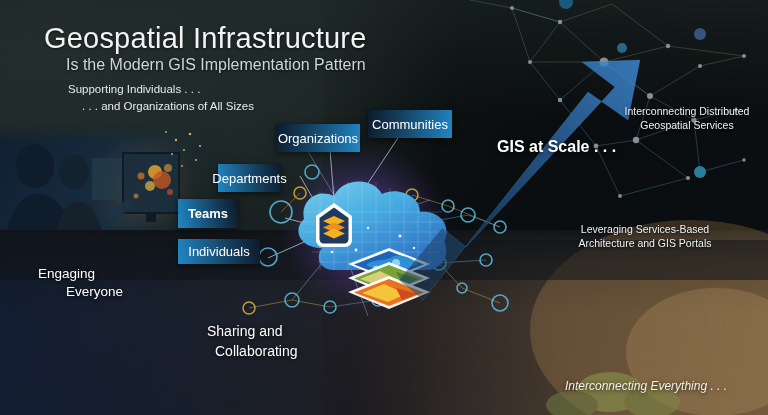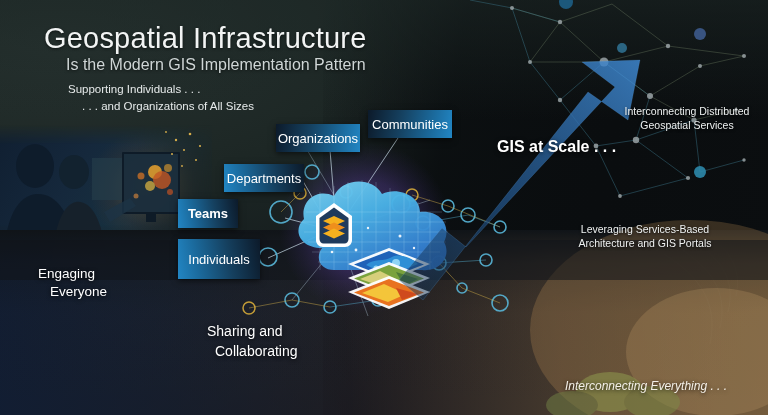--- a/index.html
+++ b/index.html
@@ -94,21 +94,21 @@
   .gis-at-scale {
     position: absolute; left: 497px; top: 138px;
     color: #ffffff; font-size: 16px; font-weight: bold;
     text-shadow: 0 1px 4px rgba(0,0,0,0.75);
   }
   .engaging {
     position: absolute; left: 38px; top: 265px;
     color: #ffffff; font-size: 13.5px; line-height: 1.35;
     text-shadow: 0 1px 4px rgba(0,0,0,0.8);
   }
-  .engaging .l2 { margin-left: 12px; display: block; text-align: center; }
+  .engaging .l2 { margin-left: 28px; display: block; text-align: center; }
   .sharing {
     position: absolute; left: 207px; top: 322px;
     color: #ffffff; font-size: 14px; line-height: 1.4;
     text-shadow: 0 1px 4px rgba(0,0,0,0.8);
   }
   .sharing .l2 { margin-left: 8px; display: block; }
   .footer-note {
     position: absolute; left: 565px; top: 379px;
     color: #f3efe7; font-size: 12px; font-style: italic;
     text-shadow: 0 1px 4px rgba(0,0,0,0.75);
@@ -405,27 +405,27 @@
   <div class="subtitle">Is the Modern GIS Implementation Pattern</div>
   <div class="kicker1">Supporting Individuals . . .</div>
   <div class="kicker2">. . . and Organizations of All Sizes</div>
 
   <div class="chip" style="left:368px; top:110px; width:84px; height:28px;">
     <span>Communities</span>
   </div>
   <div class="chip" style="left:276px; top:124px; width:84px; height:28px;">
     <span>Organizations</span>
   </div>
-  <div class="chip flip" style="left:218px; top:164px; width:80px; height:28px;margin-left:6px;">
+  <div class="chip flip" style="left:218px; top:164px; width:63px; height:28px;">
     <span>Departments</span>
   </div>
   <div class="chip flip" style="left:178px; top:199px; width:60px; height:29px;font-weight:bold;">
     <span>Teams</span>
   </div>
-  <div class="chip flip" style="left:178px; top:239px; width:82px; height:40px;">
+  <div class="chip flip" style="left:178px; top:239px; width:82px; height:25px;">
     <span>Individuals</span>
   </div>
 
   <div class="gis-at-scale">GIS at Scale . . .</div>
 
   <div class="cap cap-interconnect">
     <div>Interconnecting Distributed</div>
     <div>Geospatial Services</div>
   </div>
 

